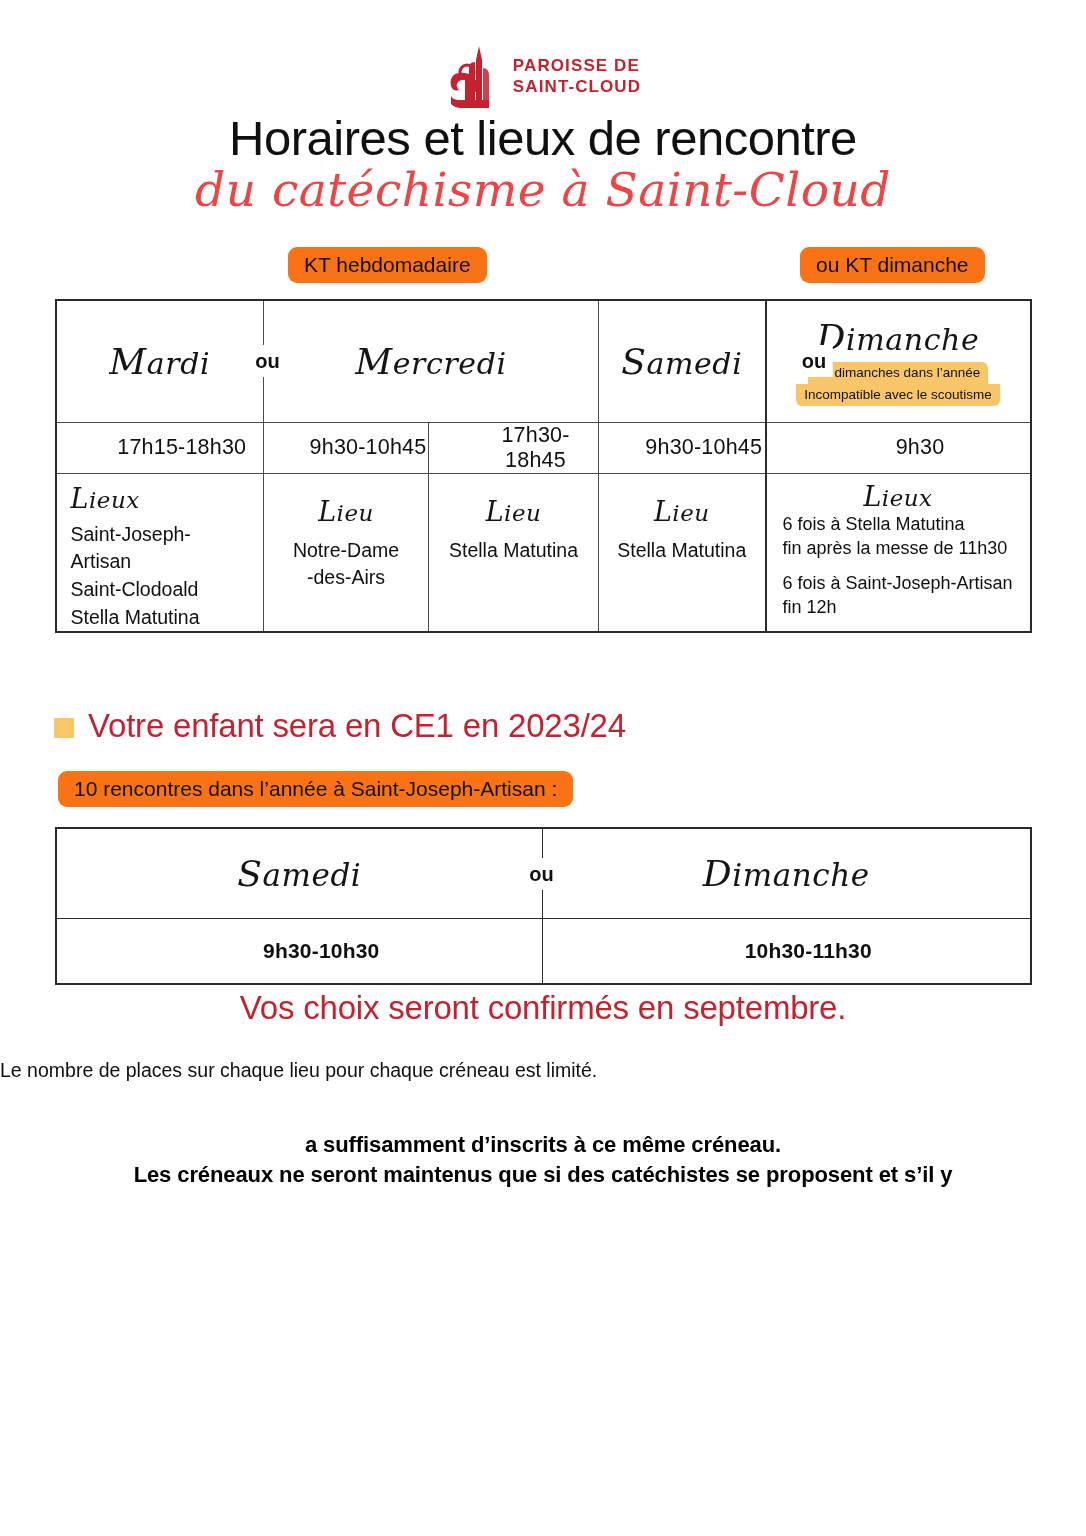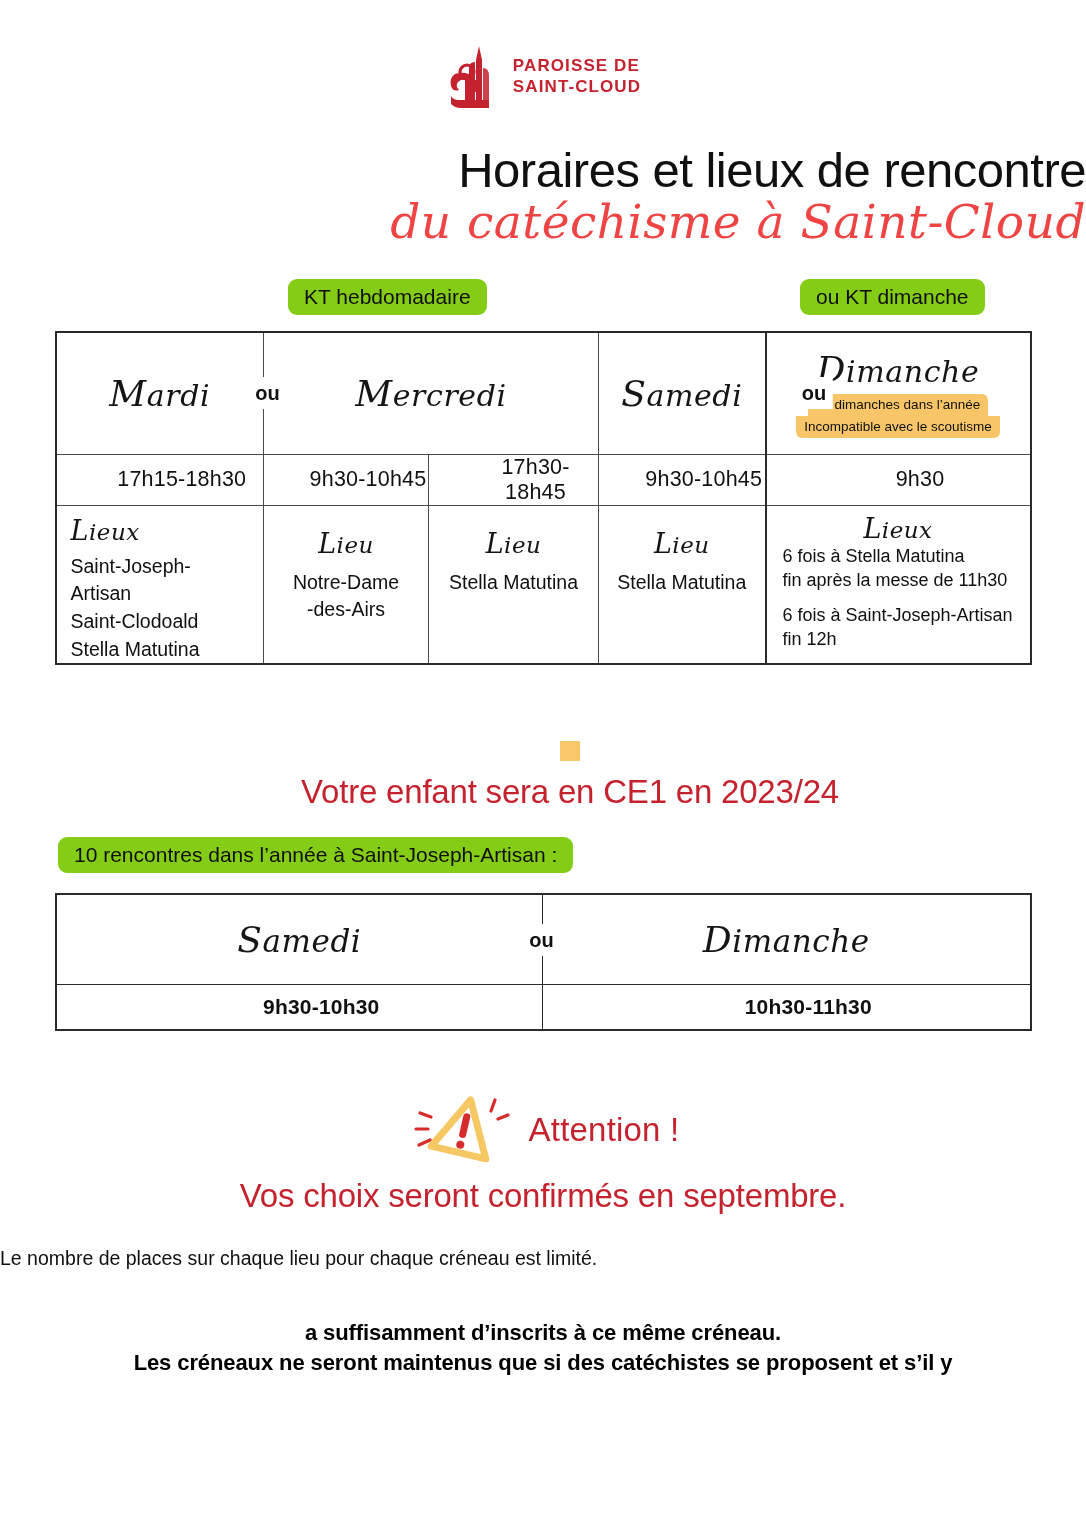--- a/index.html
+++ b/index.html
@@ -35,21 +35,21 @@
   .logo-text {
     color: #C4222E;
     font-family: "Liberation Sans", sans-serif;
     font-weight: bold;
     font-size: 17px;
     letter-spacing: 1.1px;
     line-height: 1.22;
   }
 
   
-  .title-block { text-align: right; margin-top: 32px; }
+  .title-block { text-align: center; }
   .title-main {
     font-family: "Liberation Sans", sans-serif;
     font-size: 49px;
     font-weight: 400;
     letter-spacing: -0.5px;
     color: #101010;
   }
   .title-script {
     font-family: "DejaVu Serif", serif;
     font-style: italic;
@@ -77,21 +77,21 @@
   .section-title {
     color: #C4222E;
     font-size: 33px;
     font-weight: 400;
     letter-spacing: -0.2px;
   }
 
   
   .badge {
     display: inline-block;
-    background: #84cc16;
+    background: #f97316;
     border-radius: 9px;
     color: #101010;
     padding: 7px 16px 8px;
     font-size: 21px;
     line-height: 1;
     white-space: nowrap;
   }
   .badge-row {
     position: relative;
     margin-top: 30px;
@@ -186,21 +186,21 @@
   .lieu-list { font-size: 19.5px; line-height: 1.42; color: #101010; margin-top: 7px; }
   .lieu-one  { font-size: 19.5px; line-height: 1.42; color: #101010; margin-top: 10px; }
 
   .dim-blk { font-size: 18px; line-height: 1.34; color: #101010; text-align: left; }
   .dim-blk + .dim-blk { margin-top: 11px; }
 
   
   .tbl2 { width: 975px; margin-top: 20px; }
   .tbl2 td { border: 1.5px solid #2a2a2a; }
   .tbl2 .row-head td { height: 90px; }
-  .tbl2 .row-time td { height: 46px; }
+  .tbl2 .row-time td { height: 66px; }
   .tbl2 .day-script { font-size: 31px; }
   .tbl2 .time-cell { font-weight: bold; font-size: 21px; }
   .ou-pos-3 { left: 485px; }
 
   .badge-ce1-row { margin-top: 26px; margin-left: 58px; }
 
   
   .attention-wrap {
     margin-top: 56px;
     display: flex;
@@ -357,21 +357,21 @@
             <div class="dim-blk">
               <div>6 fois à Saint-Joseph-Artisan</div>
               <div>fin 12h</div>
             </div>
           </div>
         </td>
       </tr>
     </tbody>
   </table>
 
-  <div class="section-head" style="margin-top:74px;flex-direction:column;">
+  <div class="section-head" style="margin-top:74px;">
     <div class="bullet-sq"></div>
     <div class="section-title">Votre enfant sera en CE1 en 2023/24</div>
   </div>
 
   <div class="badge-ce1-row">
     <span class="badge">10 rencontres dans l’année à Saint-Joseph-Artisan :</span>
   </div>
 
   <table class="tbl tbl2">
     <colgroup>
@@ -388,39 +388,20 @@
           <span class="day-script"><span class="cap">D</span>imanche</span>
         </td>
       </tr>
       <tr class="row-time">
         <td class="outer-l outer-b time-cell">9h30-10h30</td>
         <td class="outer-r outer-b time-cell">10h30-11h30</td>
       </tr>
     </tbody>
   </table>
 
-  <div class="attention-wrap">
-    <div class="warn-icon">
-      <svg width="104" height="86" viewBox="0 0 104 86">
-        <g transform="rotate(13 56 46)">
-          <path d="M56 12 L84 66 L28 66 Z" fill="none" stroke="#F6C863" stroke-width="7" stroke-linejoin="round"></path>
-          <rect x="52.5" y="26" width="7" height="25" rx="3.2" fill="#D62C2C"></rect>
-          <circle cx="56" cy="58" r="4" fill="#D62C2C"></circle>
-        </g>
-        <g stroke="#D62C2C" stroke-width="3.2" stroke-linecap="round">
-          <line x1="24" y1="30" x2="13" y2="26"></line>
-          <line x1="21" y1="42" x2="9" y2="42"></line>
-          <line x1="23" y1="53" x2="12" y2="58"></line>
-          <line x1="84" y1="24" x2="88" y2="13"></line>
-          <line x1="91" y1="32" x2="101" y2="28"></line>
-        </g>
-      </svg>
-    </div>
-    <div class="attention-txt">Attention !</div>
-  </div>
 
   <div class="confirm-line">Vos choix seront confirmés en septembre.</div>
   <div class="limit-line">Le nombre de places sur chaque lieu pour chaque créneau est limité.</div>
 
   <div class="bold-note">
     <div>a suffisamment d’inscrits à ce même créneau.</div>
     <div>Les créneaux ne seront maintenus que si des catéchistes se proposent et s’il y</div>
   </div>
 
 </div>

